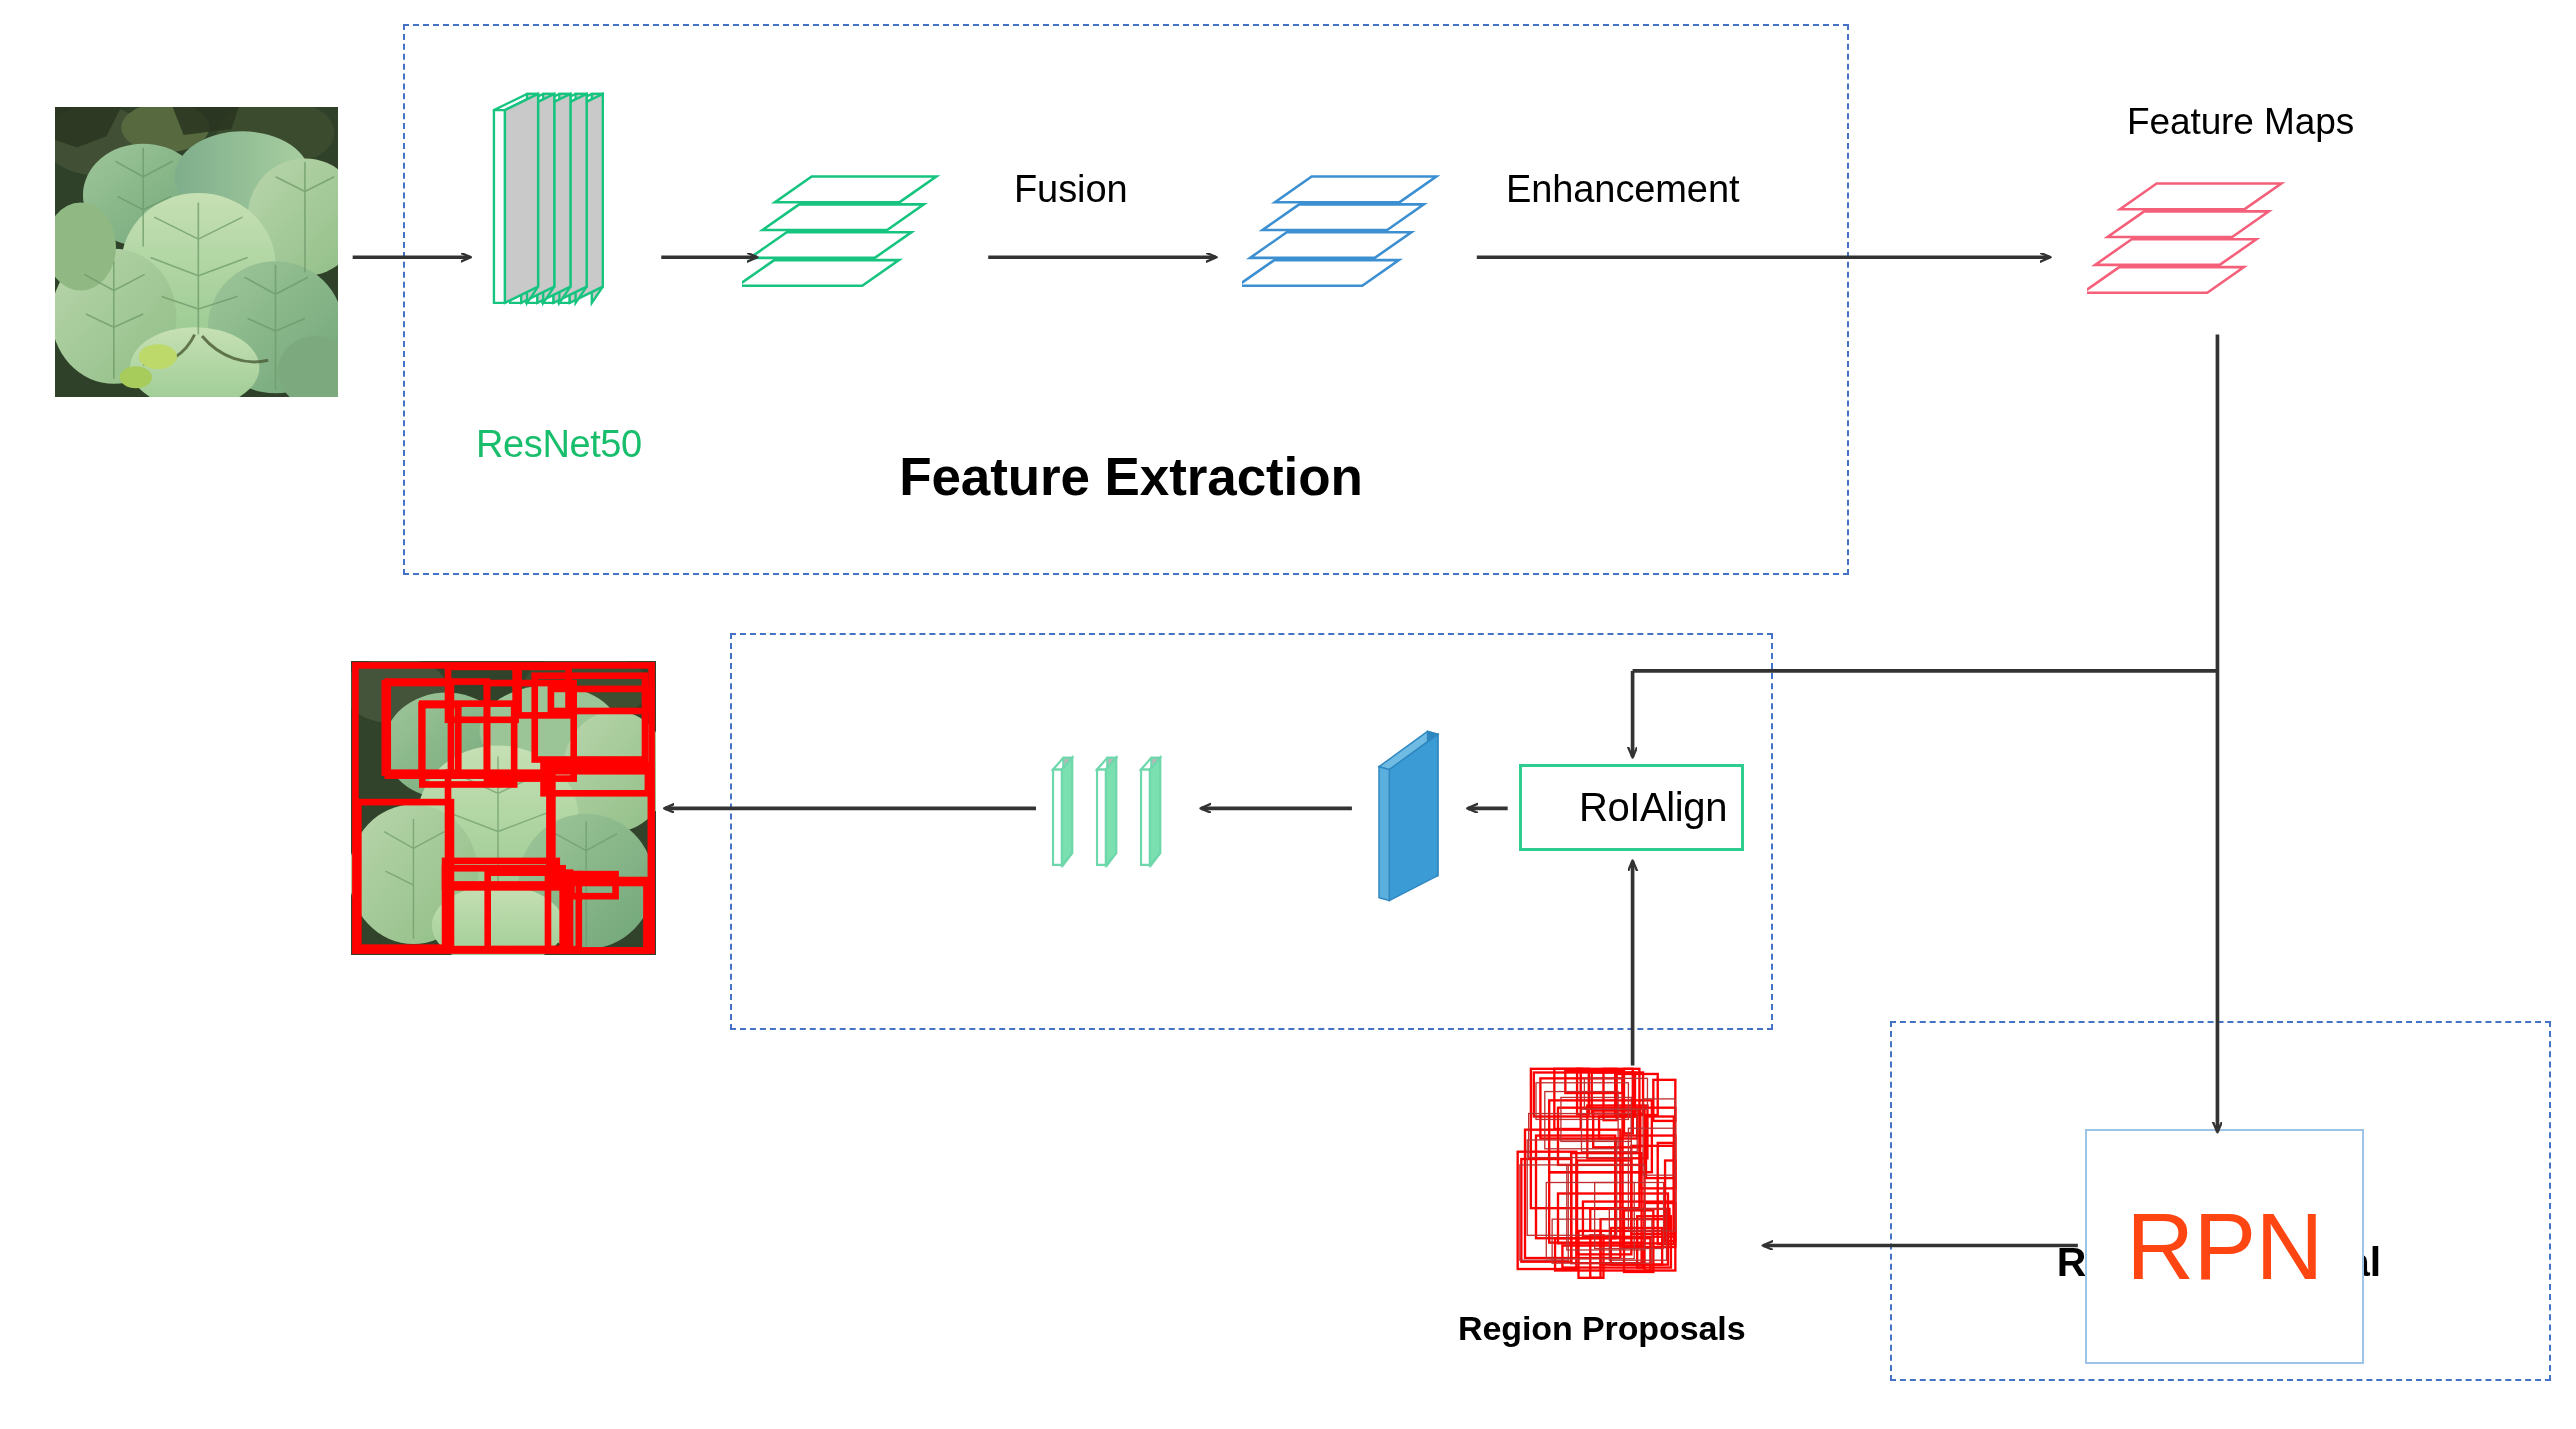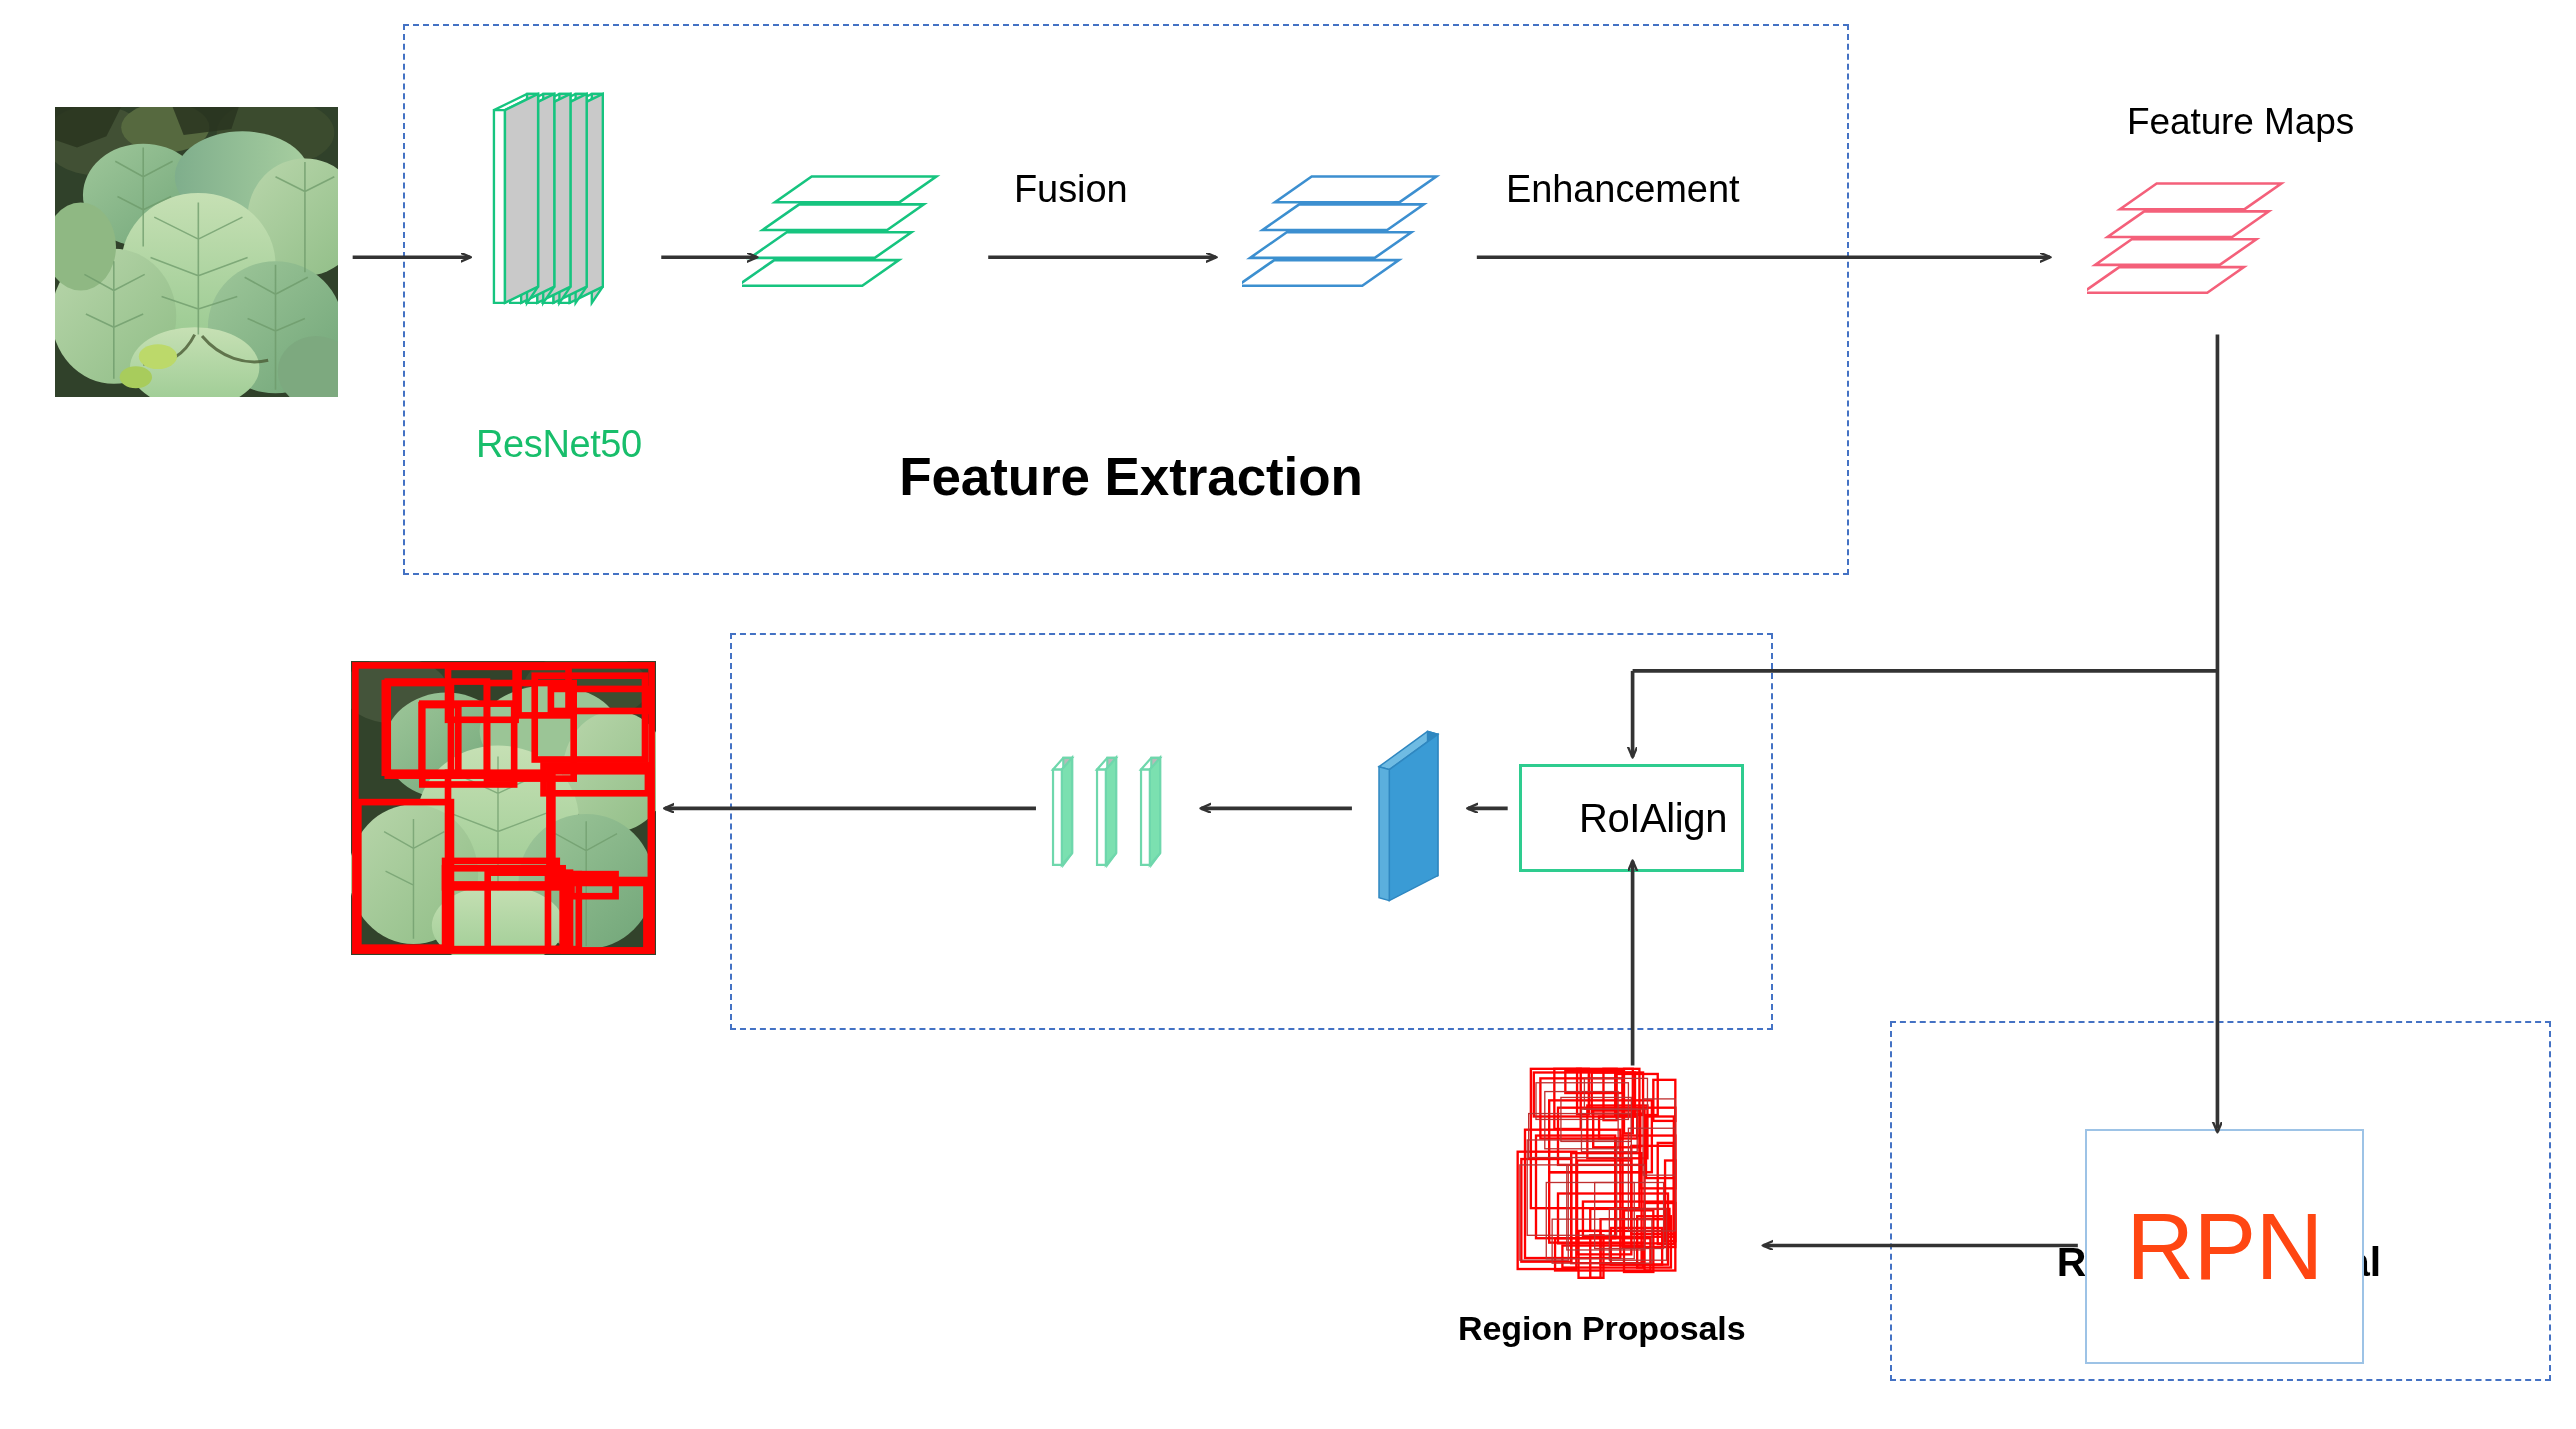--- a/index.html
+++ b/index.html
@@ -251,21 +251,21 @@
   <div class="abs plain-label" style="left:1014px; top:168px; font-size:38px;">Fusion</div>
 
   <div class="abs plain-label" style="left:1506px; top:168px; font-size:38px;">Enhancement</div>
 
   <div class="abs group-title" style="left:874px; top:447px; width:514px; font-size:53px;">Feature Extraction</div>
 
 
   <div class="abs group-title" style="left:1940px; top:1240px; width:558px; font-size:41px;">Region Proposal
 Generation</div>
 
-  <div class="abs roi-box" style="left:1519px; top:764px; width:225px; height:108px; font-size:40px;padding-left:43px;">
+  <div class="abs roi-box" style="left:1519px; top:764px; width:225px; height:87px; font-size:40px;padding-left:43px;">
     <span>RoIAlign</span>
   </div>
 
   <div class="abs" style="left:1370px; top:724px; width:96px; height:184px;">
     <svg width="96" height="184" viewBox="0 0 130 250">
       <polygon points="12,58 78,10 92,14 26,62" fill="#6FBBE3" stroke="#2F87C0" stroke-width="2"></polygon>
       <polygon points="78,10 92,14 92,206 78,210" fill="#2F87C0" stroke="#2F87C0" stroke-width="2"></polygon>
       <polygon points="26,62 92,14 92,206 26,240" fill="#3A9BD5" stroke="#2F87C0" stroke-width="2"></polygon>
       <polygon points="12,58 26,62 26,240 12,236" fill="#5BAFDD" stroke="#2F87C0" stroke-width="2"></polygon>
     </svg>

